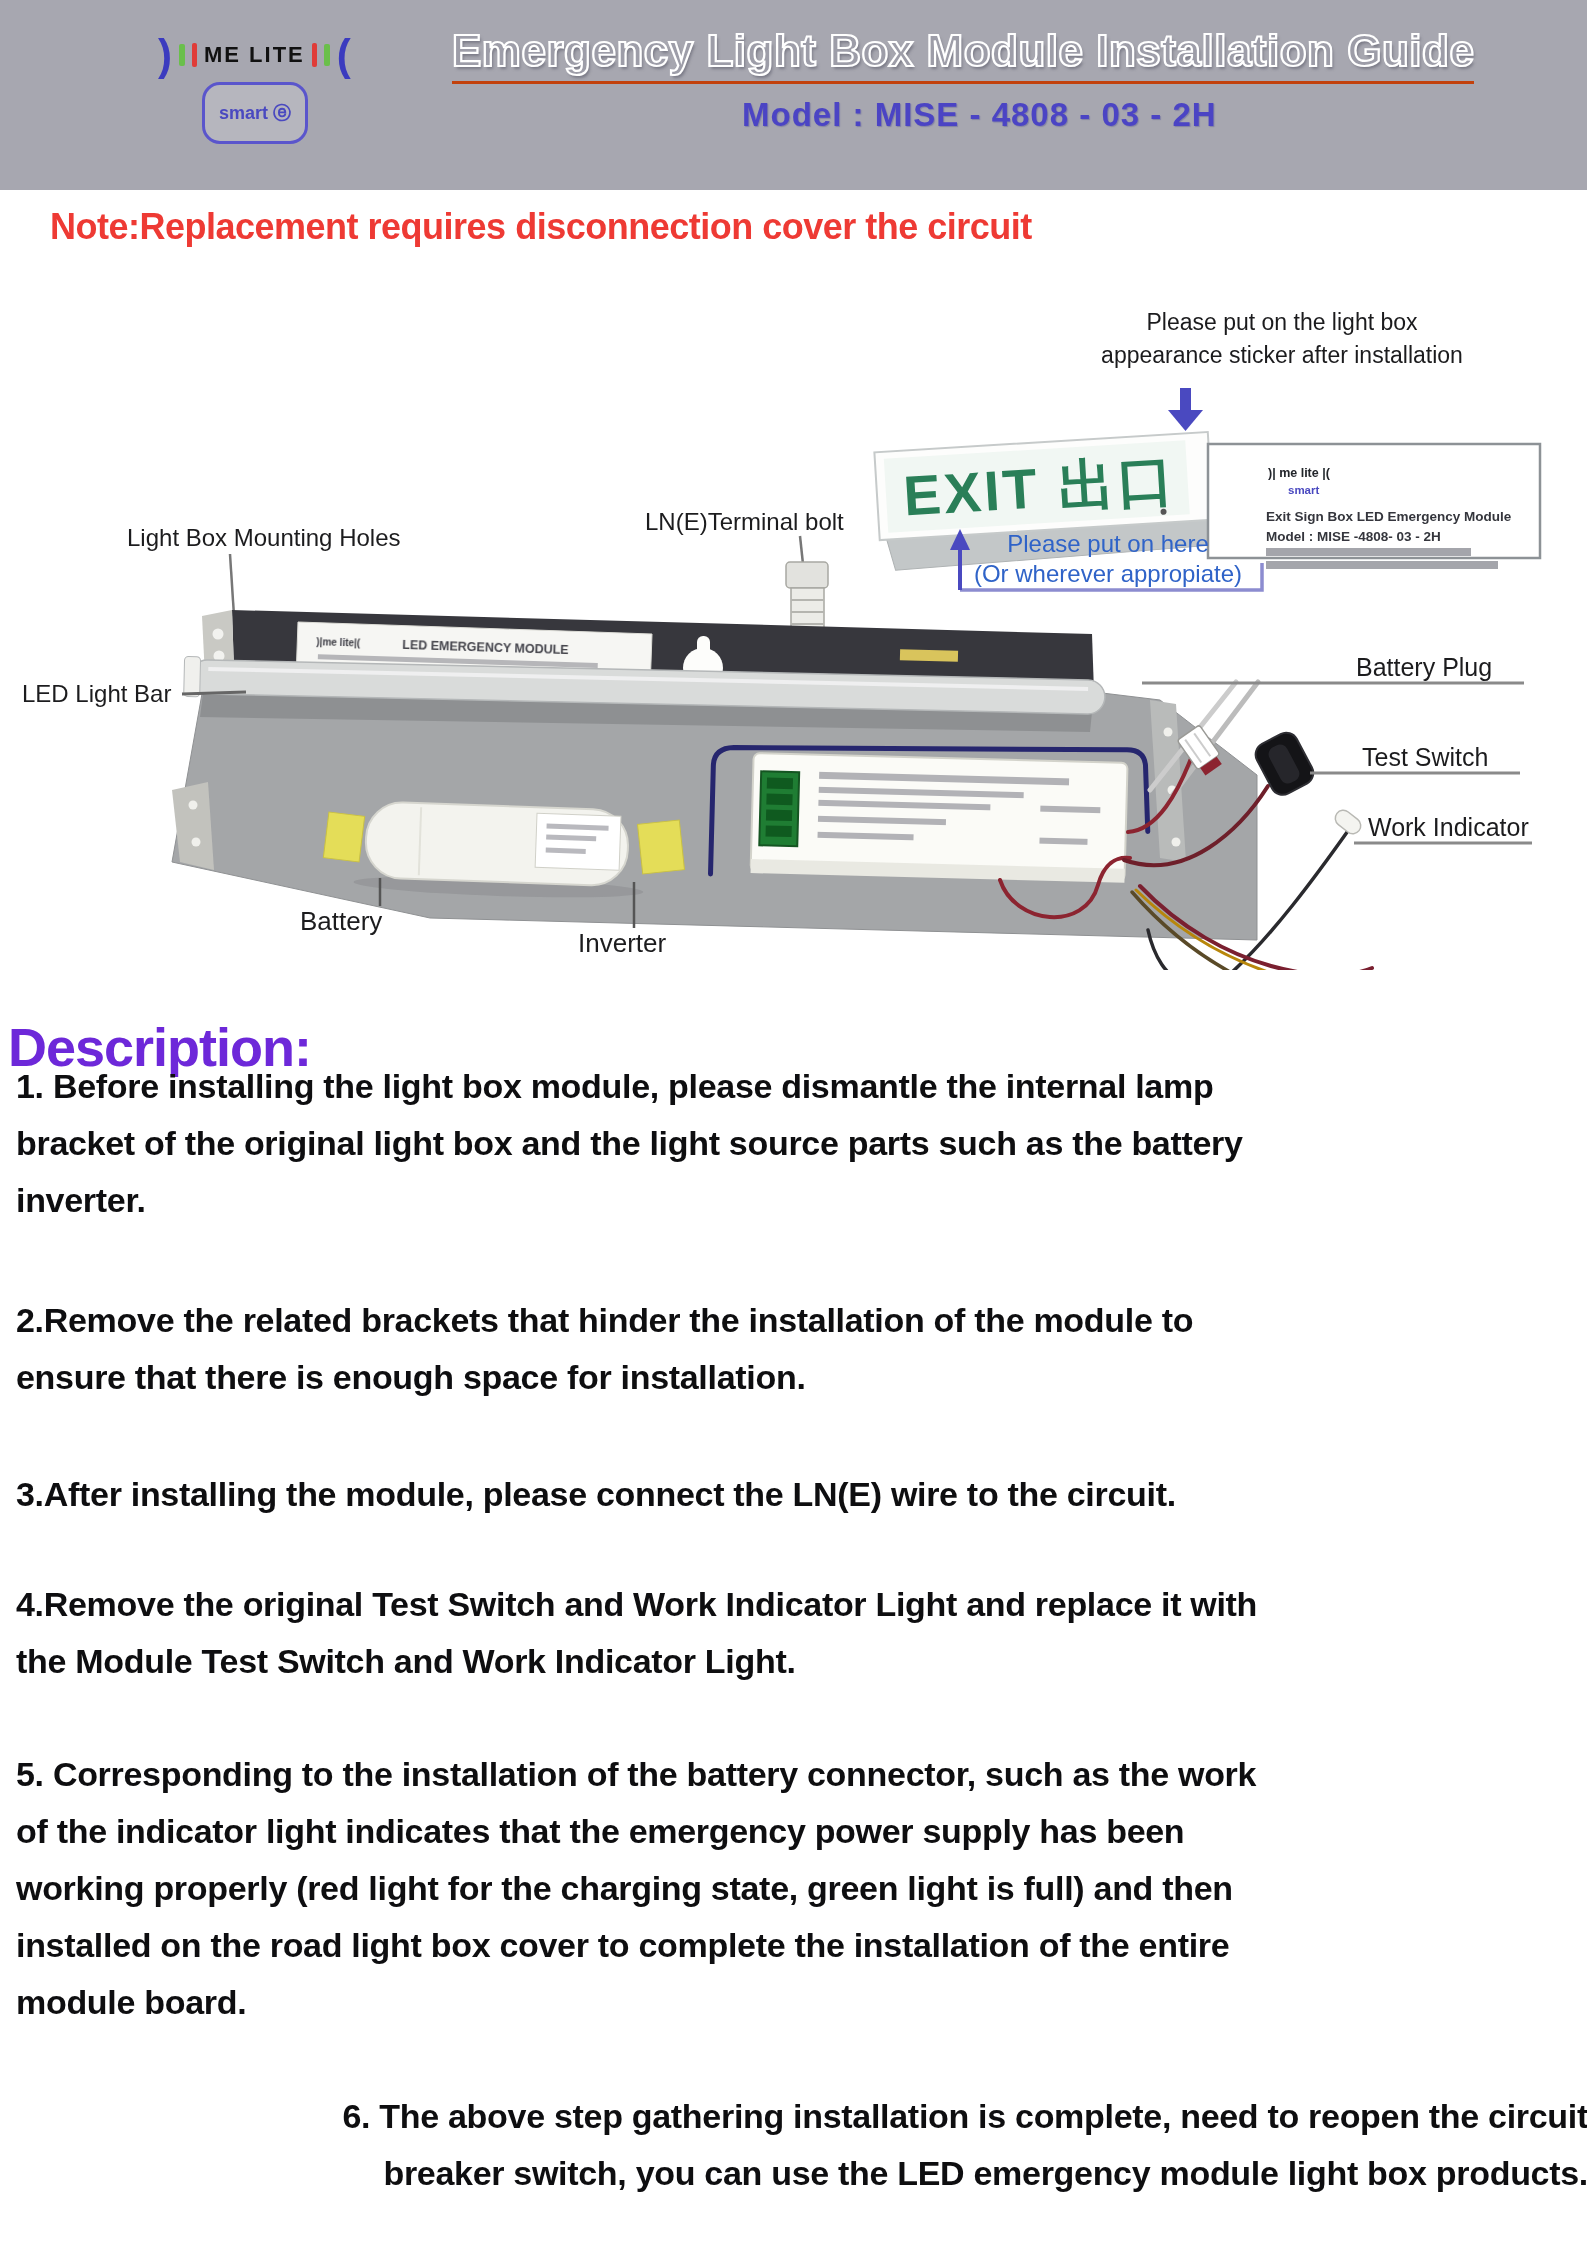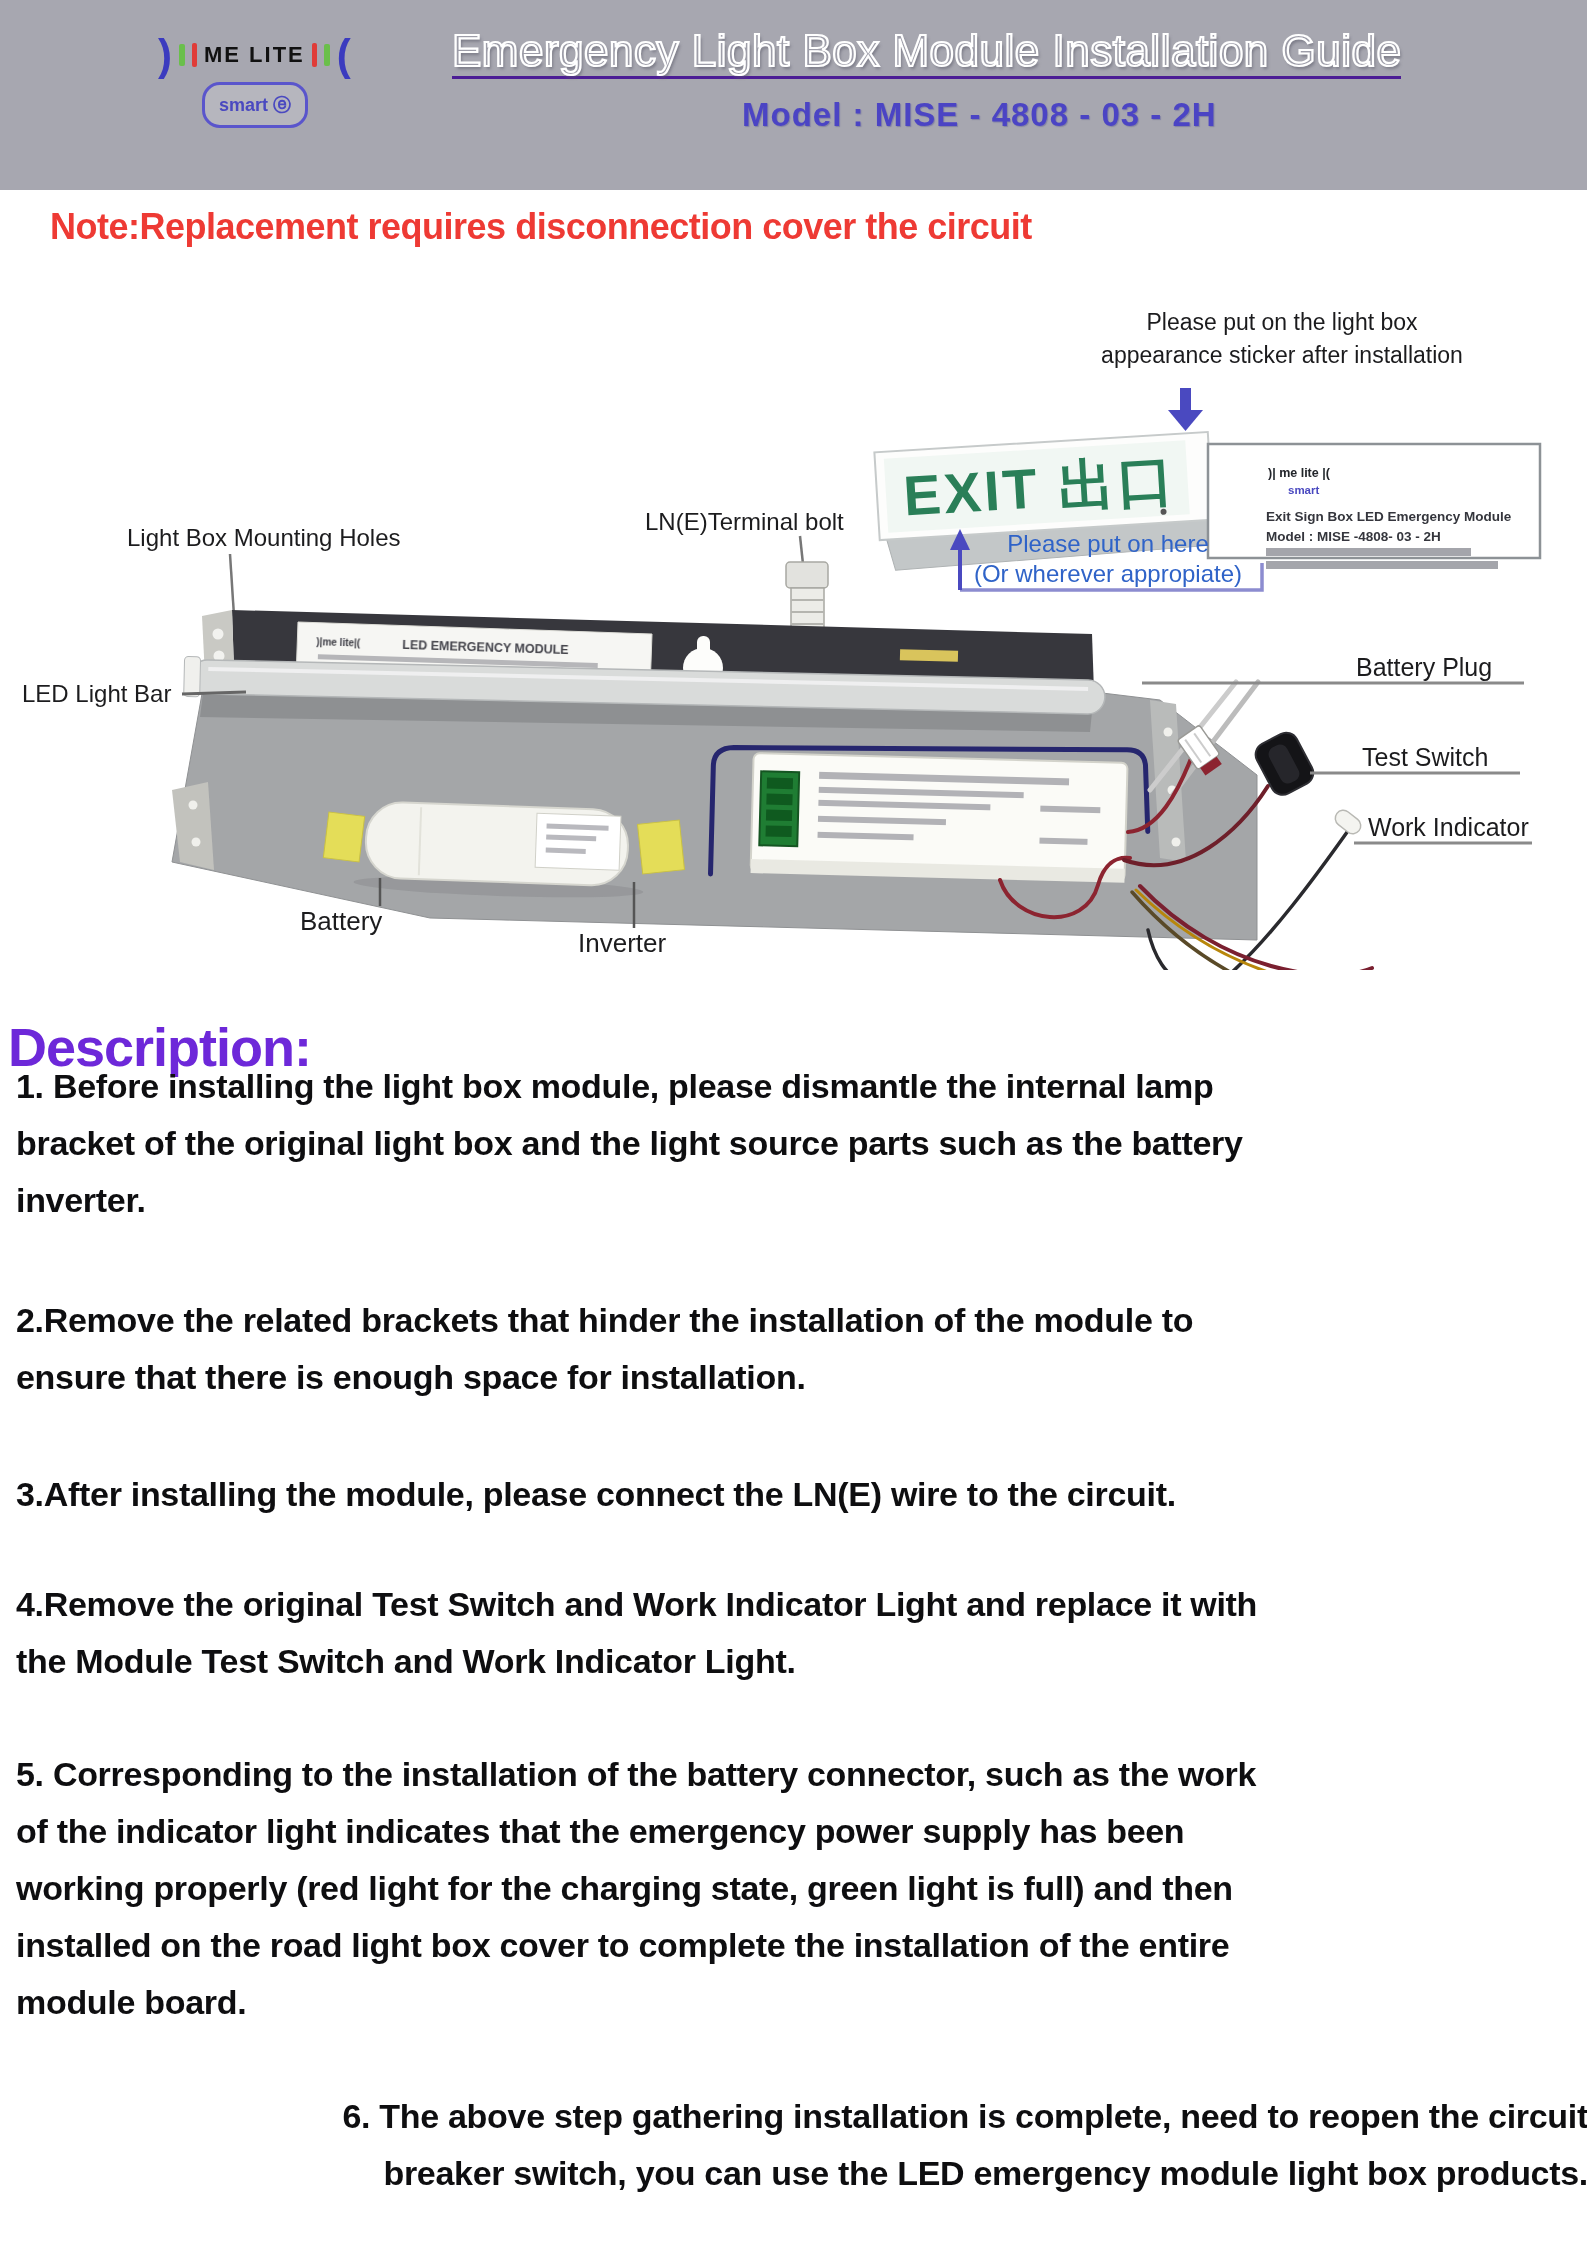--- a/index.html
+++ b/index.html
@@ -6,25 +6,25 @@
   .page{position:relative;width:1587px;height:2245px;background:#ffffff;overflow:hidden;
         font-family:"Liberation Sans",sans-serif;color:#1b1b1d;}
   
   .header{position:absolute;left:0;top:0;width:1587px;height:190px;background:#a7a7b0;}
   .logo{position:absolute;left:158px;top:34px;width:230px;}
   .logo-row{display:flex;align-items:center;gap:7px;}
   .logo-paren{color:#3b3bbf;font-size:42px;font-weight:bold;line-height:1;transform:scaleY(1.05);}
   .logo-bar-green{width:6px;height:22px;background:#6abf4b;border-radius:2px;}
   .logo-bar-red{width:5px;height:24px;background:#e03c38;border-radius:2px;}
   .logo-brand{font-size:22px;font-weight:800;letter-spacing:2px;color:#111;white-space:nowrap;}
-  .logo-pill{display:inline-block;margin:6px 0 0 44px;padding:8px 14px;border:3px solid #5a55cc;
+  .logo-pill{display:inline-block;margin:6px 0 0 44px;padding:16px 14px;border:3px solid #5a55cc;
              border-radius:18px;color:#4a49c0;font-size:18px;font-weight:bold;background:rgba(255,255,255,0.18);}
-  .title{position:absolute;left:452px;top:26px;font-size:44px;font-weight:400;letter-spacing:0.5px;
+  .title{position:absolute;left:452px;top:26px;font-size:44px;font-weight:700;letter-spacing:0.5px;
          color:#9d9da8;-webkit-text-stroke:2.2px #ffffff;text-shadow:2px 3px 3px rgba(85,85,100,0.55);
-         border-bottom:3px solid #4c1d95;white-space:nowrap;}
+         padding-bottom:5px;border-bottom:3px solid #c2410c;white-space:nowrap;}
   .model{position:absolute;left:730px;top:96px;font-size:33px;font-weight:bold;letter-spacing:1px;
          color:#4b44c4;text-shadow:1px 1px 1px rgba(60,60,140,0.35);white-space:nowrap;margin-left:12px;}
   
   .note{position:absolute;left:50px;top:206px;font-size:36px;font-weight:bold;color:#ee3a34;
         letter-spacing:-0.5px;white-space:nowrap;}
   
   .diagram{position:absolute;left:0;top:230px;width:1587px;height:740px;}
   .diagram svg{display:block;}
   
   .desc-heading{position:absolute;left:8px;top:980px;font-size:54px;font-weight:700;color:#6d28d9;

